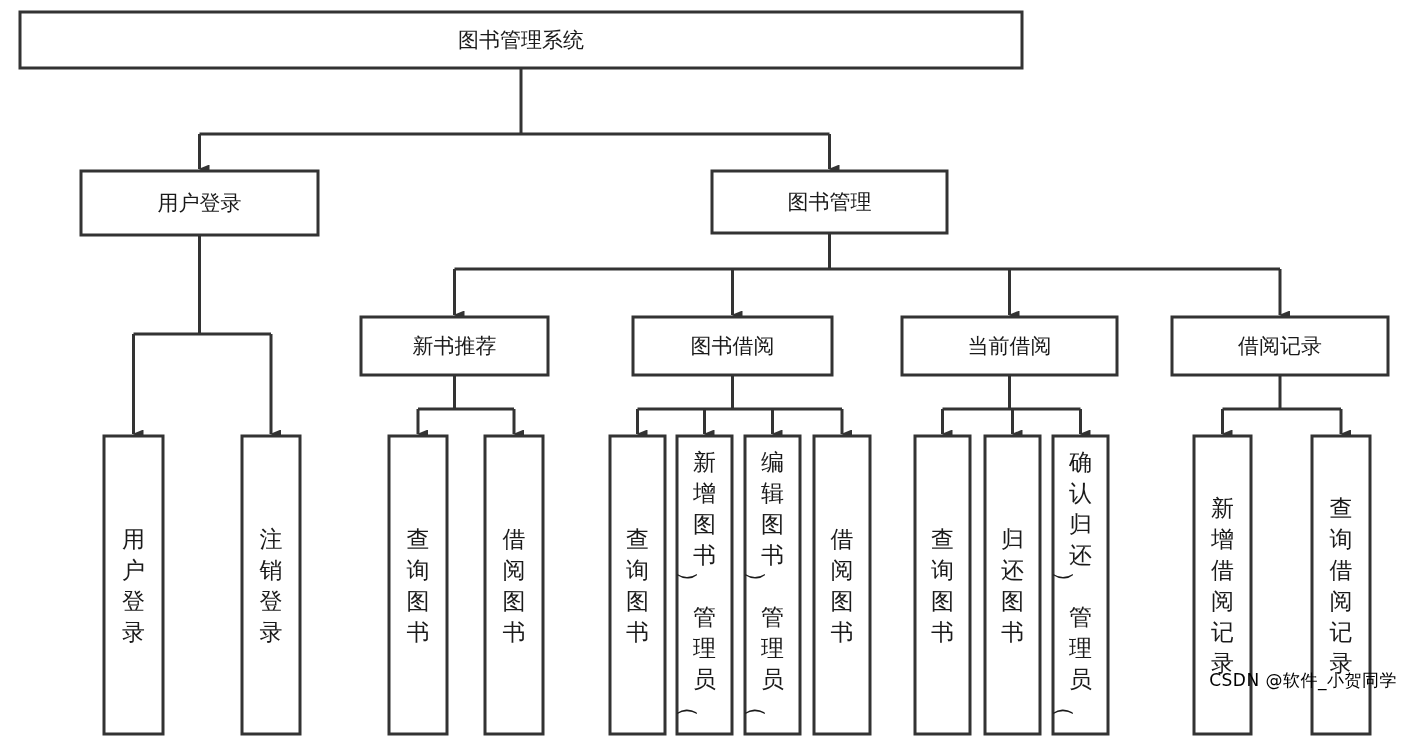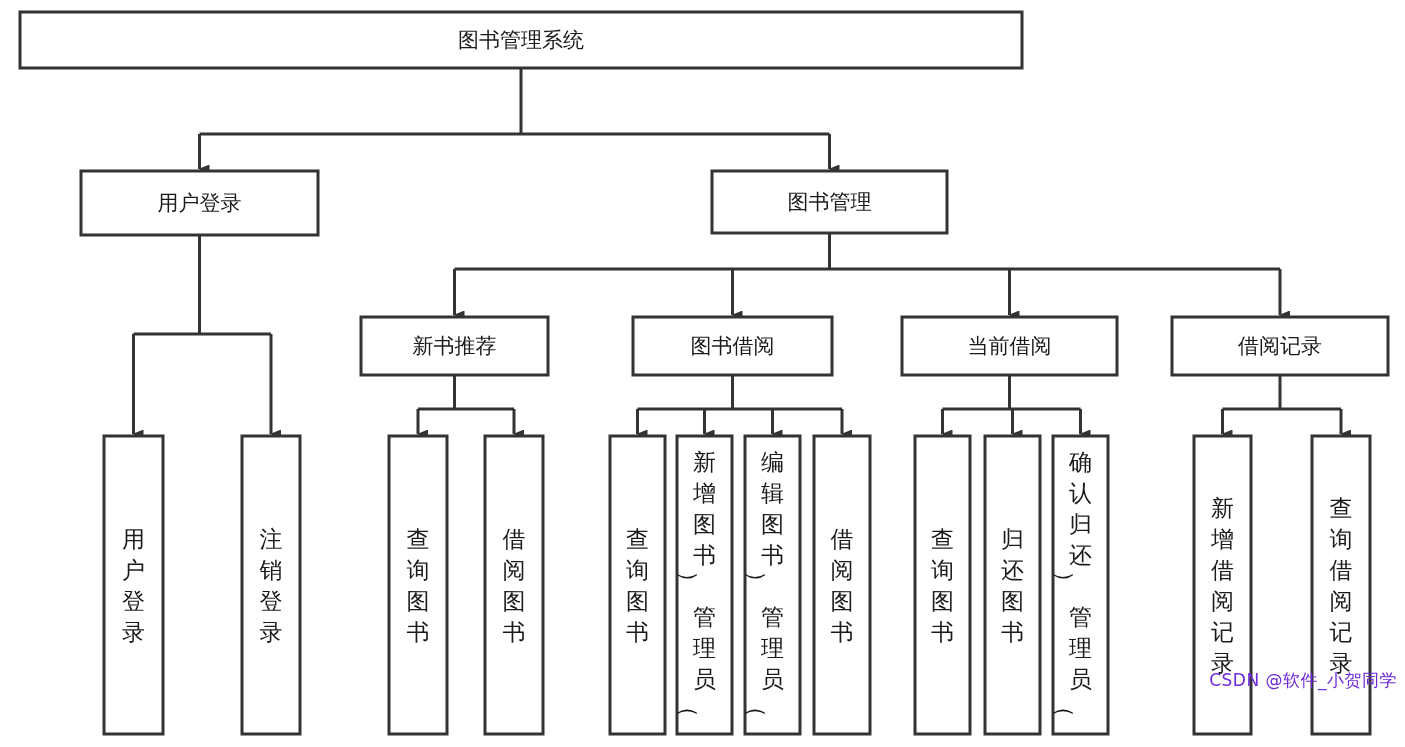--- a/index.html
+++ b/index.html
@@ -26,21 +26,21 @@
     font-family:"DejaVu Sans","Liberation Sans",sans-serif;
     font-size:23px;
     fill:#1a1a1a;
     text-anchor:middle;
   }
   .watermark{
     position:absolute;
     right:8px;bottom:5px;
     font-family:"DejaVu Sans","Liberation Sans",sans-serif;
     font-size:17px;
-    color:#6d28d9;
+    color:#000000;
     white-space:nowrap;
     letter-spacing:0.5px;
     margin-left:43px;
   }
 </style>
 </head>
 <body>
 
 <div id="diagram-root">
 

